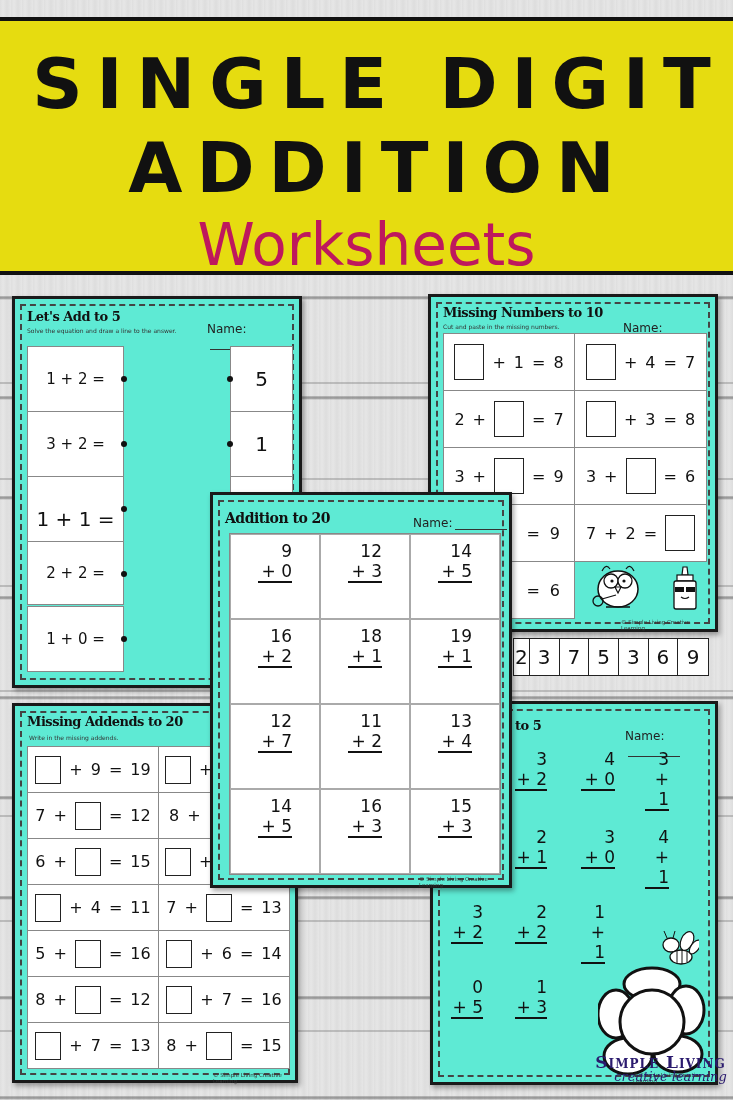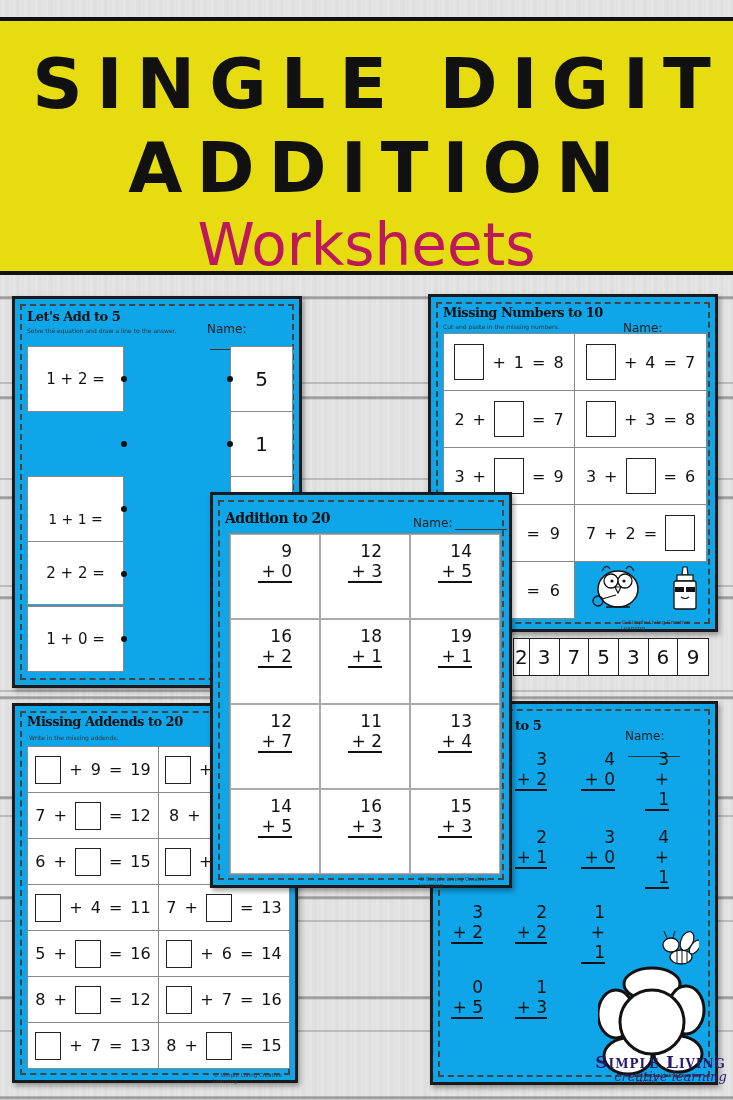--- a/index.html
+++ b/index.html
@@ -30,21 +30,21 @@
     padding-left: 24px;
   }
   .banner .t1 { position: absolute; top: 28px; left: 0; width: 100%; font-size: 70px; }
   .banner .t2 { position: absolute; top: 112px; left: 0; width: 100%; font-size: 70px; }
   .banner .t3 {
     position: absolute; top: 195px; left: 0; width: 100%;
     font-family: "DejaVu Sans", sans-serif; font-size: 58px; color: #be185d; line-height: 1;
   }
 
   .sheet {
-    position: absolute; background: #0ea5e9;
+    position: absolute; background: #5eead4;
     border: 3px solid #1a1a1a;
     box-shadow: 2px 3px 5px rgba(0,0,0,0.35);
   }
   .sheet .inner-border {
     position: absolute; left: 5px; top: 5px; right: 5px; bottom: 5px;
     border: 2px dashed #444;
     pointer-events: none;
   }
   .sheet-title {
     position: absolute; font-family: "DejaVu Serif", serif; font-weight: bold; color: #111;
@@ -95,21 +95,24 @@
 
 <div class="sheet" style="left:12px; top:296px; width:290px; height:392px;">
   <div class="inner-border"></div>
   <div class="sheet-title" style="left:12px; top:10px; font-size:13px;">Let's Add to 5</div>
   <div class="sheet-sub" style="left:12px; top:28px;">Solve the equation and draw a line to the answer.</div>
   <div class="name-label" style="left:192px; top:23px;"><span>Name:</span><span class="name-line"></span></div>
 
   <div class="cell" style="left:12px; top:47px; width:97px; height:66px; font-size:15px;">
       <span>1 + 2 =</span>
     </div>
-  <div class="cell" style="left:12px; top:177px; width:97px; height:86px; font-size:14px;">
+  <div class="cell" style="left:12px; top:112px; width:97px; height:66px; font-size:15px;">
+      <span>3 + 2 =</span>
+    </div>
+  <div class="cell" style="left:12px; top:177px; width:97px; height:86px; font-size:20px;">
       <span>1 + 1 =</span>
     </div>
   <div class="cell" style="left:12px; top:242px; width:97px; height:64px; font-size:15px;">
       <span>2 + 2 =</span>
     </div>
   <div class="cell" style="left:12px; top:307px; width:97px; height:66px; font-size:15px;">
       <span>1 + 0 =</span>
     </div>
 
   <div class="dot" style="left:106px; top:77px;"></div>

